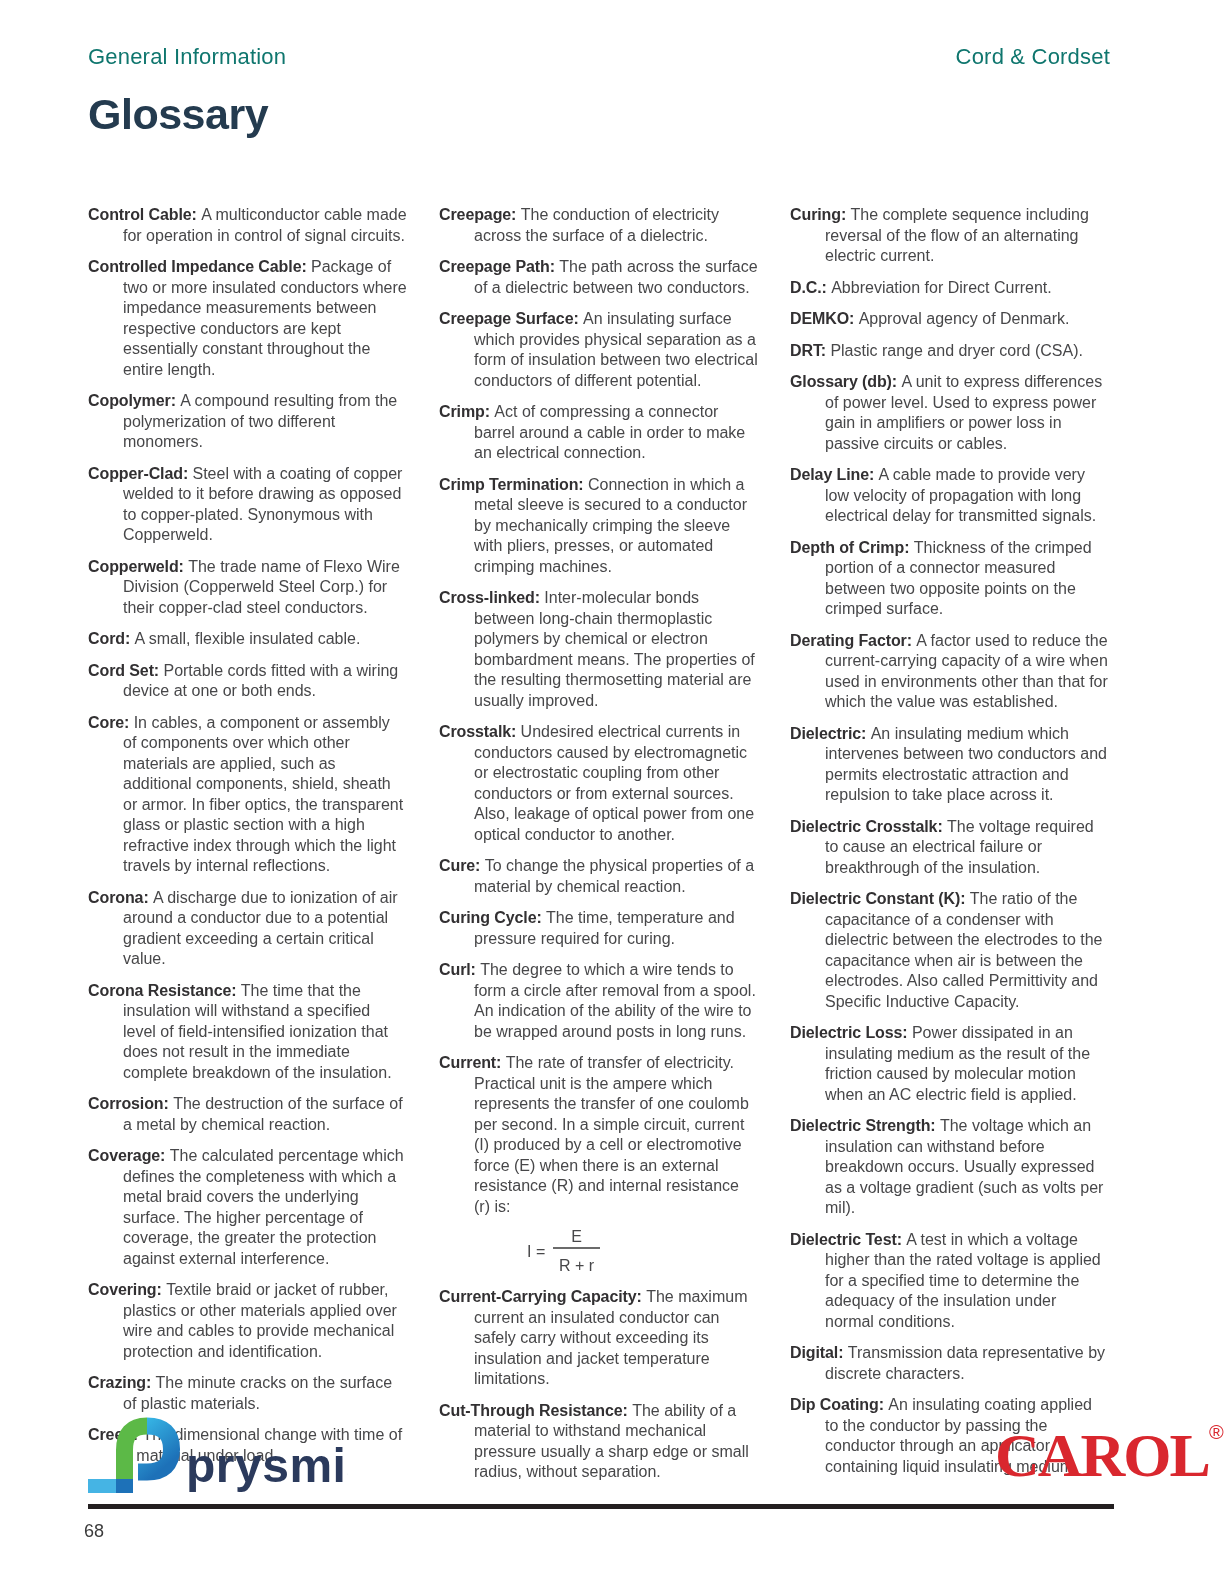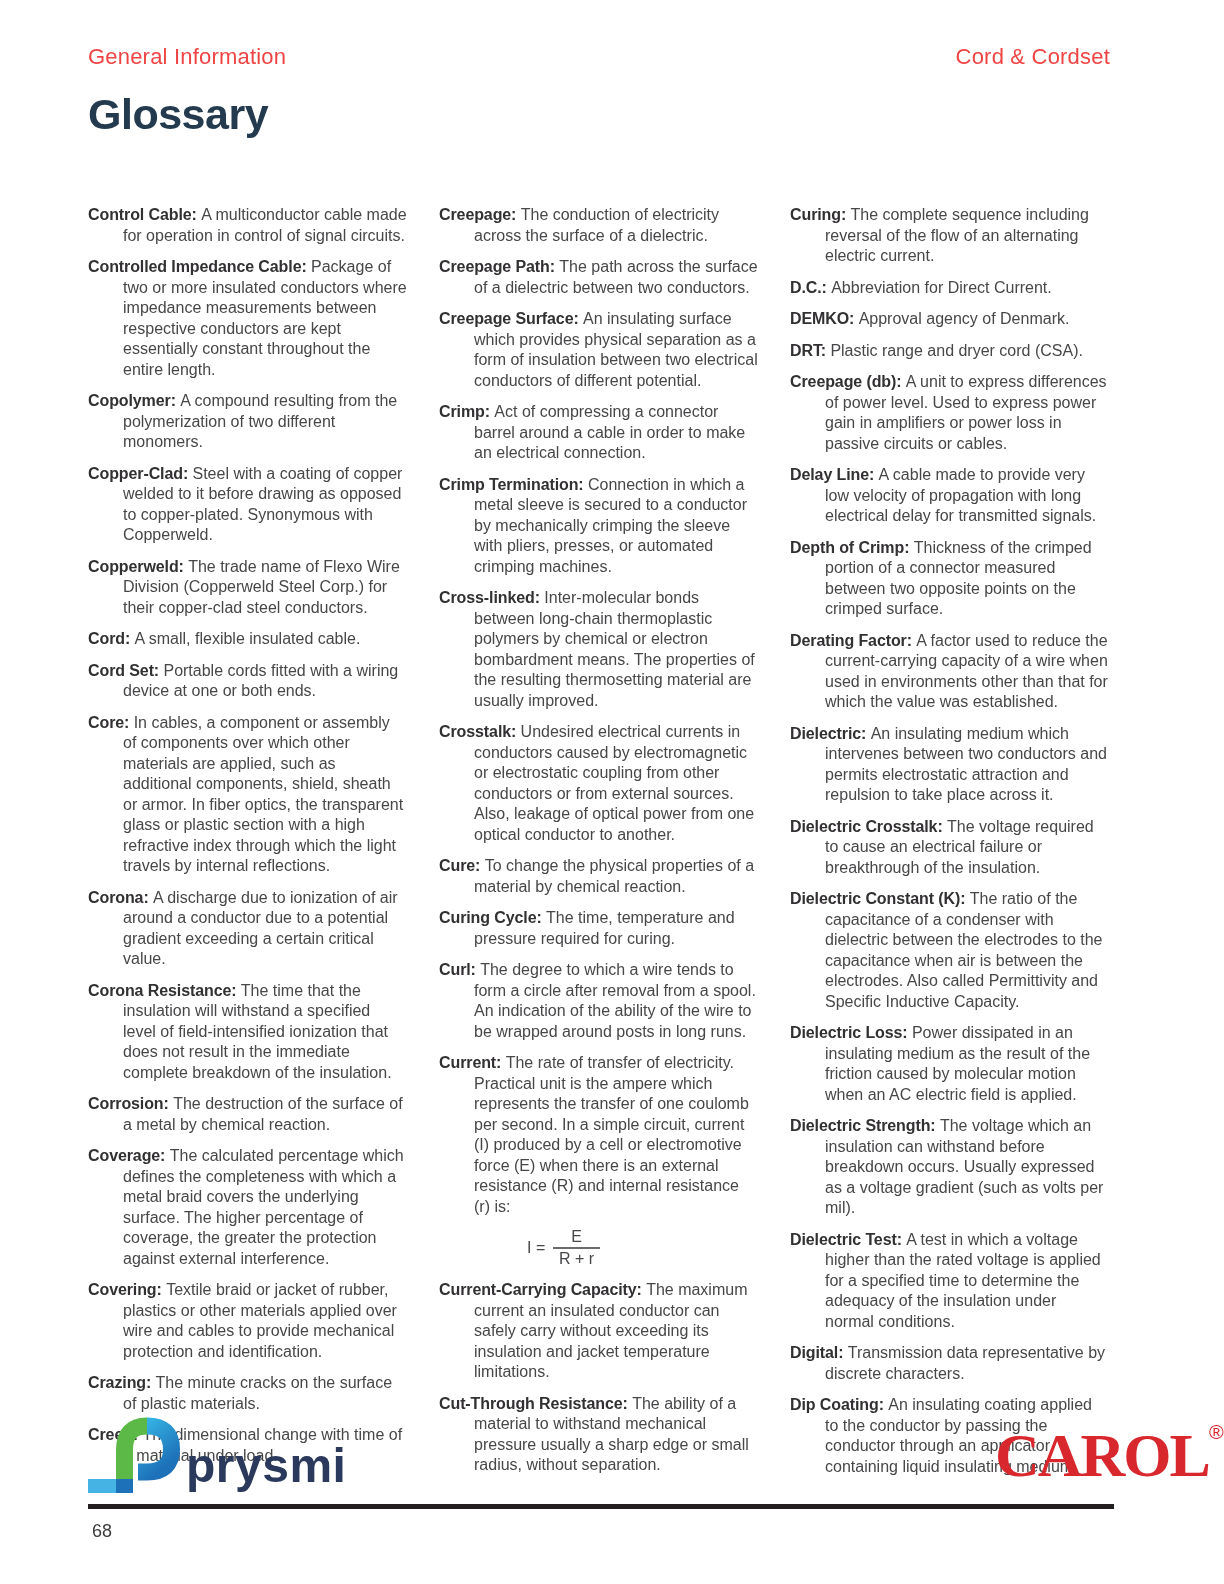--- a/index.html
+++ b/index.html
@@ -16,21 +16,21 @@
   .content { padding: 0 88px; }
   .header-row {
     display: flex;
     justify-content: space-between;
     align-items: baseline;
     padding-top: 44px;
     width: 1022px;
   }
   .header-text {
     font-size: 22px;
-    color: #ef4444;
+    color: #0f766e;
     letter-spacing: 0.2px;
   }
   .page-title {
     margin-top: 20px;
     font-size: 43px;
     font-weight: 700;
     color: #243b4f;
     letter-spacing: -0.5px;
   }
   .columns {
@@ -63,32 +63,32 @@
   }
   .formula .frac {
     display: inline-flex;
     flex-direction: column;
     text-align: center;
   }
   .formula .num {
     border-bottom: 2px solid #6b6b6b;
     padding: 0 18px 1px 18px;
   }
-  .formula .den { padding-top: 1px; }
+  .formula .den { padding-top: 8px; }
   .footer-rule {
     position: absolute;
     left: 88px;
     top: 1504px;
     width: 1026px;
     height: 5px;
     background: #231f20;
   }
   .page-number {
     position: absolute;
-    left: 92px;
+    left: 84px;
     top: 1521px;
     font-size: 18px;
     color: #3b3b3b;
   }
   .prysmian-logo {
     position: absolute;
     left: 86px;
     top: 1415px;
   }
   .carol-logo {
@@ -163,21 +163,21 @@
             </span>
           </div>
           <p class="entry"><span class="term">Current-Carrying Capacity: </span>The maximum current an insulated conductor can safely carry without exceeding its insulation and jacket temperature limitations.</p>
           <p class="entry"><span class="term">Cut-Through Resistance: </span>The ability of a material to withstand mechanical pressure usually a sharp edge or small radius, without separation.</p>
         </div>
       <div class="col">
           <p class="entry"><span class="term">Curing: </span>The complete sequence including reversal of the flow of an alternating electric current.</p>
           <p class="entry"><span class="term">D.C.: </span>Abbreviation for Direct Current.</p>
           <p class="entry"><span class="term">DEMKO: </span>Approval agency of Denmark.</p>
           <p class="entry"><span class="term">DRT: </span>Plastic range and dryer cord (CSA).</p>
-          <p class="entry"><span class="term">Creepage (db): </span>A unit to express differences of power level. Used to express power gain in amplifiers or power loss in passive circuits or cables.</p>
+          <p class="entry"><span class="term">Glossary (db): </span>A unit to express differences of power level. Used to express power gain in amplifiers or power loss in passive circuits or cables.</p>
           <p class="entry"><span class="term">Delay Line: </span>A cable made to provide very low velocity of propagation with long electrical delay for transmitted signals.</p>
           <p class="entry"><span class="term">Depth of Crimp: </span>Thickness of the crimped portion of a connector measured between two opposite points on the crimped surface.</p>
           <p class="entry"><span class="term">Derating Factor: </span>A factor used to reduce the current-carrying capacity of a wire when used in environments other than that for which the value was established.</p>
           <p class="entry"><span class="term">Dielectric: </span>An insulating medium which intervenes between two conductors and permits electrostatic attraction and repulsion to take place across it.</p>
           <p class="entry"><span class="term">Dielectric Crosstalk: </span>The voltage required to cause an electrical failure or breakthrough of the insulation.</p>
           <p class="entry"><span class="term">Dielectric Constant (K): </span>The ratio of the capacitance of a condenser with dielectric between the electrodes to the capacitance when air is between the electrodes. Also called Permittivity and Specific Inductive Capacity.</p>
           <p class="entry"><span class="term">Dielectric Loss: </span>Power dissipated in an insulating medium as the result of the friction caused by molecular motion when an AC electric field is applied.</p>
           <p class="entry"><span class="term">Dielectric Strength: </span>The voltage which an insulation can withstand before breakdown occurs. Usually expressed as a voltage gradient (such as volts per mil).</p>
           <p class="entry"><span class="term">Dielectric Test: </span>A test in which a voltage higher than the rated voltage is applied for a specified time to determine the adequacy of the insulation under normal conditions.</p>
           <p class="entry"><span class="term">Digital: </span>Transmission data representative by discrete characters.</p>

